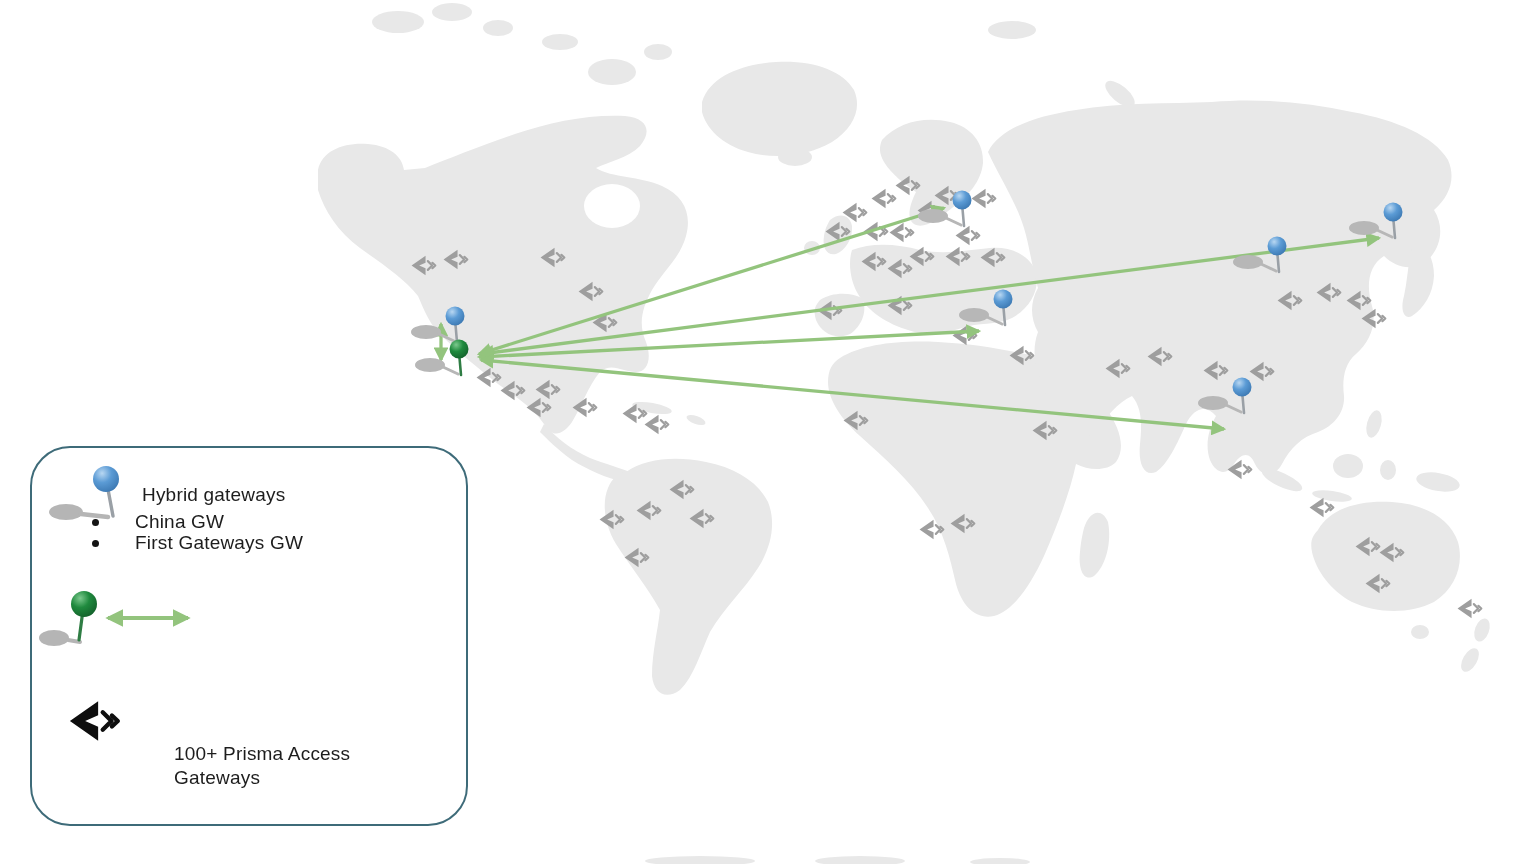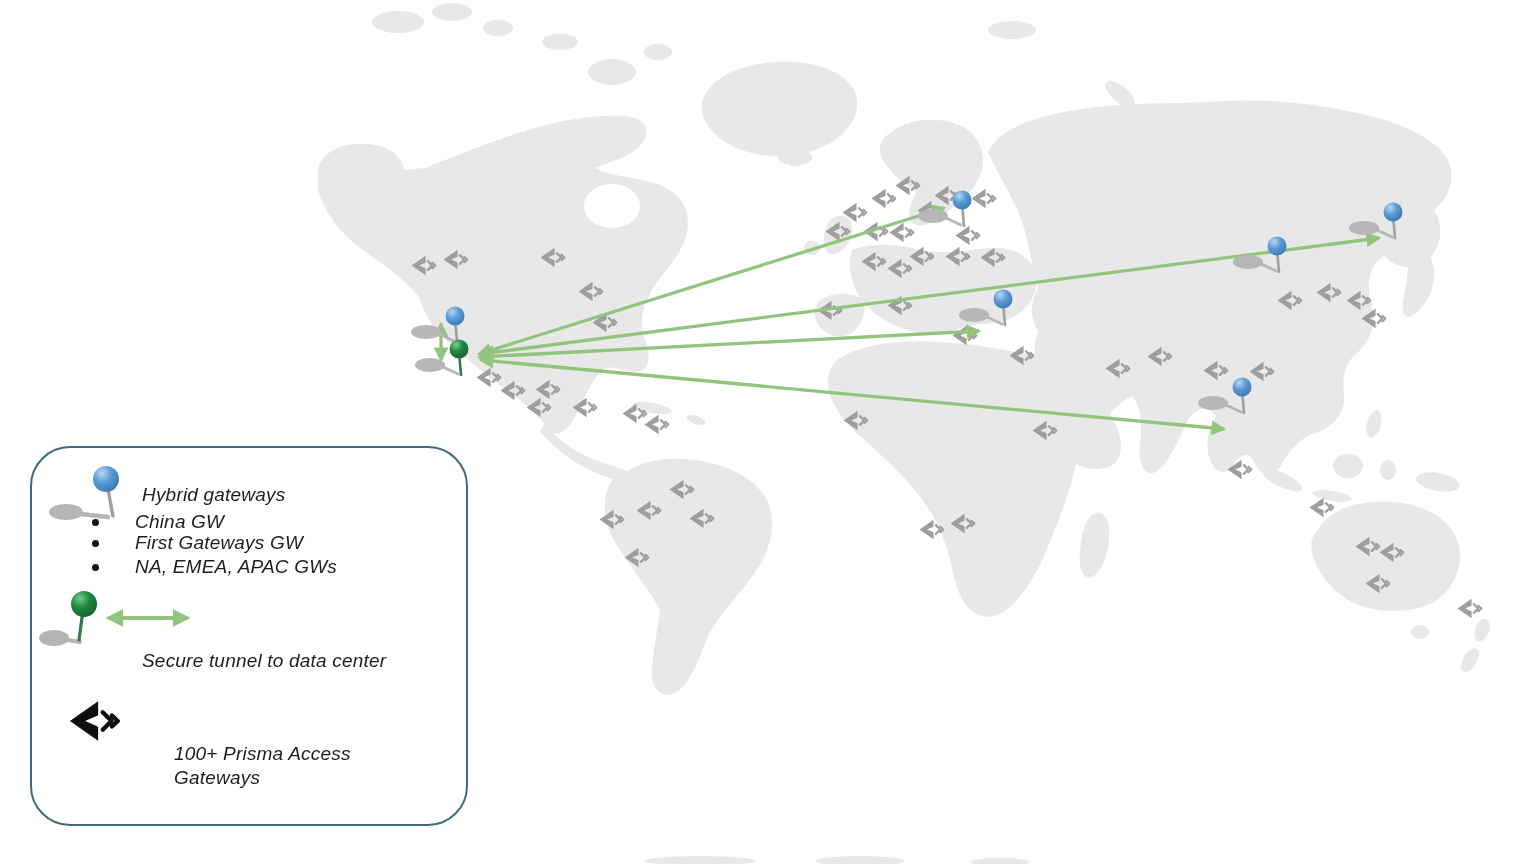--- a/index.html
+++ b/index.html
@@ -207,50 +207,45 @@
         </g>
         <g transform="translate(459,349)">
           <ellipse cx="-29" cy="16" rx="15" ry="7" fill="#b7b7b7"></ellipse>
           <path d="M-16,18 L-1,25" stroke="#b7b7b7" stroke-width="3" stroke-linecap="round" fill="none"></path>
           <path d="M0,3 L2,26" stroke="#2f7d44" stroke-width="2.6" stroke-linecap="round" fill="none"></path>
           <circle cx="0" cy="0" r="9.5" fill="url(#ball-green)"></circle>
         </g>
       </g>
   </svg>
 
-  <div class="legend" style="border-color: rgb(62, 107, 121); font-style: italic;">
+  <div class="legend" style="border-color: rgb(62, 107, 121);">
     <svg class="abs lg-pin-blue" width="110" height="64" viewBox="0 0 110 64">
       <ellipse cx="28" cy="50" rx="17" ry="8" fill="#b5b5b5"></ellipse>
       <path d="M43,52 L70,55" stroke="#b5b5b5" stroke-width="4.5" stroke-linecap="round" fill="none"></path>
       <path d="M69,22 L75,54" stroke="#9aa0a6" stroke-width="3.4" stroke-linecap="round" fill="none"></path>
       <circle cx="68" cy="17" r="13" fill="url(#ball-blue)"></circle>
     </svg>
     <div class="abs lg-text lg-title">Hybrid gateways</div>
 
     <div class="abs lg-text lg-bullet b1">
       <span class="dot"></span>
       <span>China GW</span>
     </div>
     <div class="abs lg-text lg-bullet b2">
       <span class="dot"></span>
       <span>First Gateways GW</span>
     </div>
-    <div class="abs lg-text lg-bullet b3">
-      <span class="dot"></span>
-      <span>NA, EMEA, APAC GWs</span>
-    </div>
 
     <svg class="abs lg-pin-green" width="210" height="64" viewBox="0 0 210 64">
       <ellipse cx="16" cy="50" rx="15" ry="8" fill="#b5b5b5"></ellipse>
       <path d="M30,52 L42,54" stroke="#b5b5b5" stroke-width="4" stroke-linecap="round" fill="none"></path>
       <path d="M45,22 L41,52" stroke="#2f7d44" stroke-width="3.2" stroke-linecap="round" fill="none"></path>
       <circle cx="46" cy="16" r="13" fill="url(#ball-green)"></circle>
       <line x1="70" y1="30" x2="150" y2="30" stroke="#93c47d" stroke-width="4" marker-start="url(#arrow-head)" marker-end="url(#arrow-head)"></line>
     </svg>
-    <div class="abs lg-text lg-tunnel-label">Secure tunnel to data center</div>
 
     <svg class="abs lg-gw" width="58" height="46" viewBox="0 0 27 22" style="color:#0e0e0e">
       <use href="#gw-icon" x="0" y="0" width="27" height="22"></use>
     </svg>
     <div class="abs lg-text lg-prisma">
       <div>100+ Prisma Access</div>
       <div>Gateways</div>
     </div>
   </div>
 </div>

